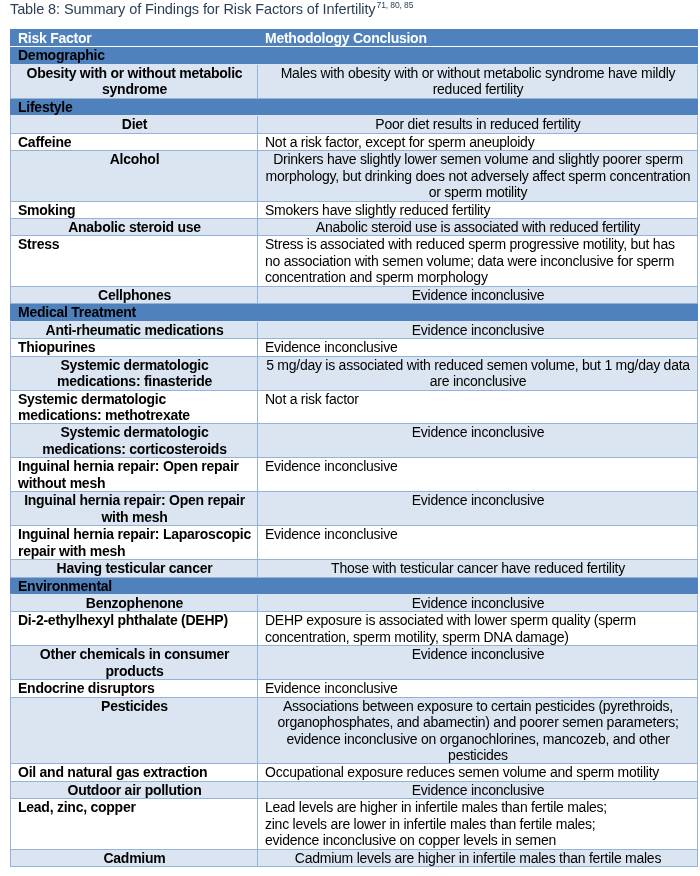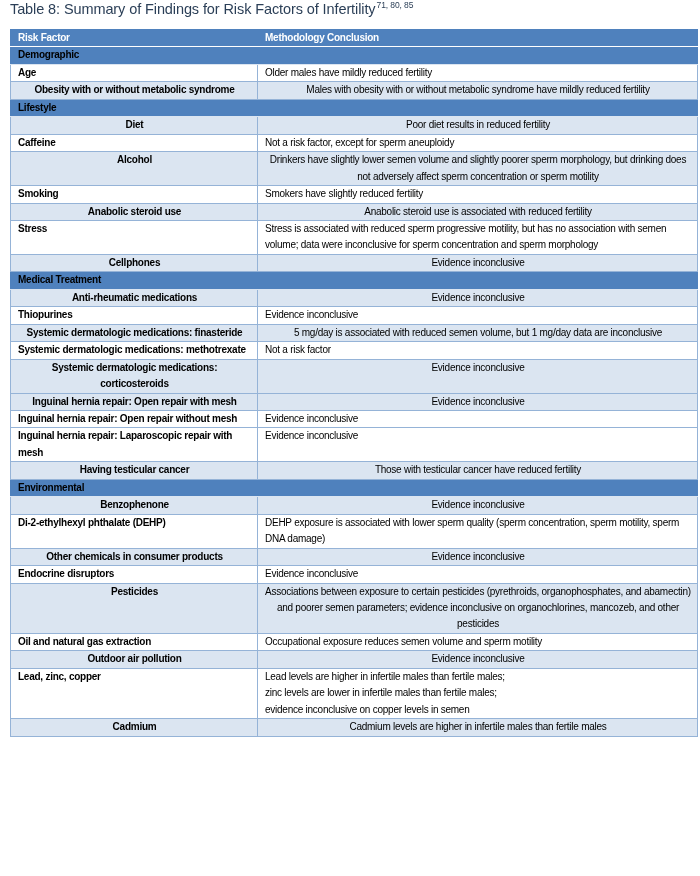--- a/index.html
+++ b/index.html
@@ -2,21 +2,21 @@
 <html><head>
 <meta charset="utf-8">
 <style>
   html, body { margin: 0; padding: 0; background: #ffffff; }
   body { width: 700px; height: 876px; position: relative; overflow: hidden;
          font-family: "Liberation Sans", "DejaVu Sans", sans-serif; color: #000; }
   .title { position: absolute; left: 10px; top: 0; font-size: 14.5px; color: #2b3f57;
            letter-spacing: -0.1px; white-space: nowrap; }
   .title sup { font-size: 8.5px; vertical-align: 6px; color: #2b3f57; margin-left: 1px; }
   table { position: absolute; left: 10px; top: 29px; width: 687px; border-collapse: collapse;
-          table-layout: fixed; font-size: 10px; }
+          table-layout: fixed; font-size: 14px; }
   col.c1 { width: 247px; }
   col.c2 { width: 440px; }
   td, th { padding: 0 6px 0 7px; line-height: 16.45px; vertical-align: top; text-align: left;
            border: 1px solid #95b3d7; letter-spacing: -0.25px; }
   tr.hdr th { background: #4f81bd; color: #ffffff; font-weight: bold; border-color: #4f81bd;
               border-bottom: 1px solid #ffffff; }
   tr.sec td { background: #4f81bd; color: #000000; font-weight: bold; border-color: #4f81bd;
               border-bottom: 1px solid #dbe5f1; }
   tr.row td:first-child { font-weight: bold; }
   tr.row.shade td { background: #dbe5f1; text-align: center; }
@@ -37,24 +37,20 @@
     </colgroup>
   <thead>
     <tr class="hdr">
       <th>Risk Factor</th>
       <th>Methodology Conclusion</th>
     </tr>
   </thead>
   <tbody id="tbody">
       <tr class="sec">
         <td colspan="2">Demographic</td>
-      </tr>
-      <tr class="row plain">
-        <td>Age</td>
-        <td class="pre">Older males have mildly reduced fertility</td>
       </tr>
       <tr class="row shade">
         <td>Obesity with or without metabolic syndrome</td>
         <td class="pre">Males with obesity with or without metabolic syndrome have mildly reduced fertility</td>
       </tr>
       <tr class="sec">
         <td colspan="2">Lifestyle</td>
       </tr>
       <tr class="row shade">
         <td>Diet</td>
@@ -100,26 +96,26 @@
         <td class="pre">5 mg/day is associated with reduced semen volume, but 1 mg/day data are inconclusive</td>
       </tr>
       <tr class="row plain">
         <td>Systemic dermatologic medications: methotrexate</td>
         <td class="pre">Not a risk factor</td>
       </tr>
       <tr class="row shade">
         <td>Systemic dermatologic medications: corticosteroids</td>
         <td class="pre">Evidence inconclusive</td>
       </tr>
+      <tr class="row plain">
+        <td>Inguinal hernia repair: Open repair without mesh</td>
+        <td class="pre">Evidence inconclusive</td>
+      </tr>
       <tr class="row shade">
         <td>Inguinal hernia repair: Open repair with mesh</td>
-        <td class="pre">Evidence inconclusive</td>
-      </tr>
-      <tr class="row plain">
-        <td>Inguinal hernia repair: Open repair without mesh</td>
         <td class="pre">Evidence inconclusive</td>
       </tr>
       <tr class="row plain">
         <td>Inguinal hernia repair: Laparoscopic repair with mesh</td>
         <td class="pre">Evidence inconclusive</td>
       </tr>
       <tr class="row shade">
         <td>Having testicular cancer</td>
         <td class="pre">Those with testicular cancer have reduced fertility</td>
       </tr>

